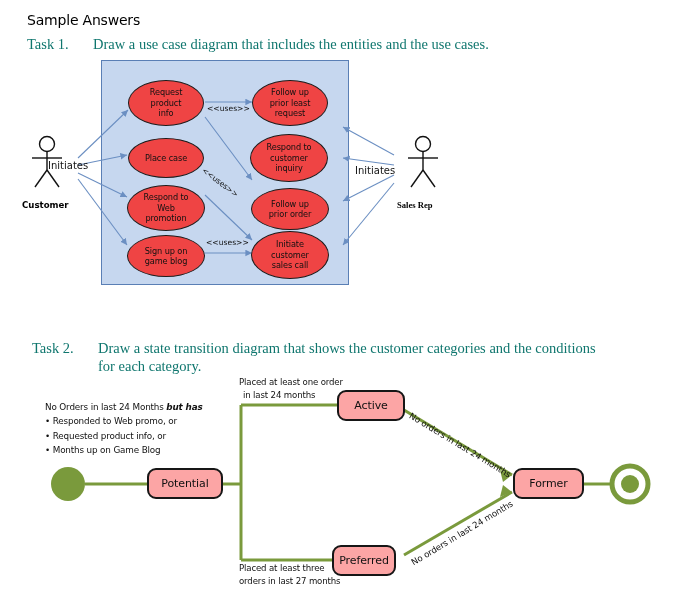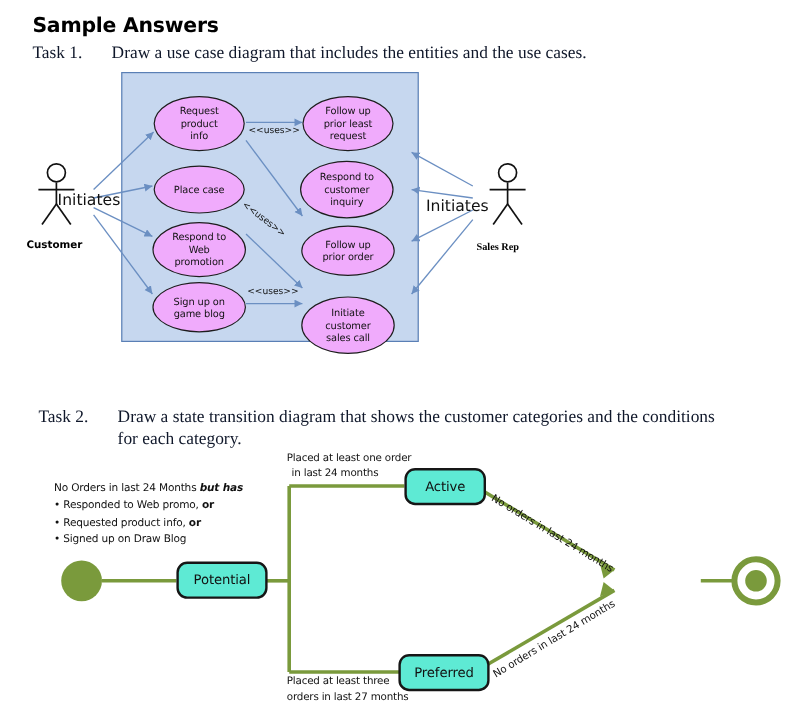--- a/index.html
+++ b/index.html
@@ -20,29 +20,29 @@
     width: 673px;
     height: 595px;
   }
 
   
   #page-title {
     position: absolute;
     left: 27px;
     top: 12px;
     font-family: "DejaVu Sans", sans-serif;
-    font-size: 17px;
-    font-weight: bold;
+    font-size: 14px;
+    font-weight: normal;
     letter-spacing: -0.2px;
   }
   .task-line {
     position: absolute;
     font-family: "Liberation Serif", serif;
     font-size: 14.5px;
-    color: #0f172a;
+    color: #0f766e;
     white-space: nowrap;
   }
   #task1-label { left: 27px; top: 36px; }
   #task1-text  { left: 93px; top: 36px; }
   #task2-label { left: 32px; top: 340px; }
   #task2-text  { left: 98px; top: 340px; }
   #task2-text2 { left: 98px; top: 358px; }
 
   
   #usecase-diagram {
@@ -57,21 +57,21 @@
     left: 101px;
     top: 5px;
     width: 248px;
     height: 225px;
     background: #c6d7ef;
     border: 1.5px solid #5a7fb5;
     box-sizing: border-box;
   }
   .usecase {
     position: absolute;
-    background: #f0abfc;
+    background: #ef4444;
     border: 1.6px solid #1d1d1d;
     border-radius: 50%;
     box-sizing: border-box;
     display: flex;
     align-items: center;
     justify-content: center;
     text-align: center;
     font-family: "DejaVu Sans", sans-serif;
     font-size: 8.2px;
     line-height: 1.28;
@@ -88,21 +88,21 @@
   .actor-name {
     position: absolute;
     font-family: "DejaVu Sans", sans-serif;
     font-size: 8.6px;
     font-weight: bold;
     white-space: nowrap;
   }
   .initiates {
     position: absolute;
     font-family: "DejaVu Sans", sans-serif;
-    font-size: 13px;
+    font-size: 10px;
     white-space: nowrap;
     color: #111;
   }
   .uses-label {
     position: absolute;
     font-family: "DejaVu Sans", sans-serif;
     font-size: 7.6px;
     white-space: nowrap;
     color: #111;
   }
@@ -110,21 +110,21 @@
   
   #state-diagram {
     position: absolute;
     left: 0;
     top: 370px;
     width: 673px;
     height: 225px;
   }
   .state-node {
     position: absolute;
-    background: #5eead4;
+    background: #fca5a5;
     border: 2px solid #161616;
     border-radius: 9px;
     box-sizing: border-box;
     display: flex;
     align-items: center;
     justify-content: center;
     font-family: "DejaVu Sans", sans-serif;
     font-size: 11px;
     color: #111;
     letter-spacing: -0.1px;
@@ -151,21 +151,21 @@
     left: 45px;
     top: 30px;
     font-family: "DejaVu Sans", sans-serif;
     font-size: 8.8px;
     line-height: 1.62;
     color: #111;
     letter-spacing: -0.15px;
     white-space: nowrap;
   }
   #condition-block .bi { font-weight: bold; font-style: italic; }
-  #condition-block .b  { font-weight: bold; }
+  #condition-block .b  { font-weight: normal; }
 </style>
 </head>
 <body>
 
 <div class="page">
 
   <div id="page-title">Sample Answers</div>
 
   <div class="task-line" id="task1-label">Task 1.</div>
   <div class="task-line" id="task1-text">Draw a use case diagram that includes the entities and the use cases.</div>
@@ -248,21 +248,21 @@
       </div>
     </div>
 
     <div class="usecase" style="left:127px; top:180px; width:78px; height:42px;">
       <div>
         <span>Sign up on</span>
         <span>game blog</span>
       </div>
     </div>
 
-    <div class="usecase" style="left:251px; top:192px; width:78px; height:48px;">
+    <div class="usecase" style="left:251px; top:176px; width:78px; height:48px;">
       <div>
         <span>Initiate</span>
         <span>customer</span>
         <span>sales call</span>
       </div>
     </div>
 
     <div class="uses-label" style="left:207px; top:49px;">&lt;&lt;uses&gt;&gt;</div>
     <div class="uses-label" style="left:203px; top:110px; transform:rotate(37deg); transform-origin:left center;">&lt;&lt;uses&gt;&gt;</div>
     <div class="uses-label" style="left:206px; top:183px;">&lt;&lt;uses&gt;&gt;</div>
@@ -325,35 +325,38 @@
         <circle cx="630" cy="114" r="9" fill="#7a9a3c"></circle>
       </g>
     </svg>
 
     <div id="condition-block">
       <div>
         <span>No Orders in last 24 Months </span><span class="bi">but has</span>
       </div>
       <div>•&nbsp;<span>Responded to Web promo,</span>&nbsp;<span class="b">or</span></div>
       <div>•&nbsp;<span>Requested product info,</span>&nbsp;<span class="b">or</span></div>
-      <div>•&nbsp;<span>Signed up on Draw Blog</span></div>
+      <div>•&nbsp;<span>Months up on Game Blog</span></div>
     </div>
 
     <div class="state-node" style="left:147px; top:98px; width:76px; height:31px;">
       <span>Potential</span>
     </div>
 
     <div class="state-node" style="left:337px; top:20px; width:68px; height:31px;">
       <span>Active</span>
     </div>
 
-    <div class="state-node" style="left:332px; top:175px; width:76px; height:31px;">
+    <div class="state-node" style="left:332px; top:175px; width:64px; height:31px;">
       <span>Preferred</span>
     </div>
 
+    <div class="state-node" style="left:513px; top:98px; width:71px; height:31px;">
+      <span>Former</span>
+    </div>
 
     <div class="cond-label" style="left:239px; top:7px;">Placed at least  one order</div>
     <div class="cond-label" style="left:243px; top:20px;">in last 24 months</div>
 
     <div class="cond-label" style="left:239px; top:193px;">Placed at least three</div>
     <div class="cond-label" style="left:239px; top:206px;">orders in last 27 months</div>
 
     <div class="diag-label" style="left:410px; top:40px; transform:rotate(31deg);">No orders in last 24 months</div>
 
     <div class="diag-label" style="left:412px; top:188px; transform:rotate(-31deg);">No orders in last 24 months</div>

